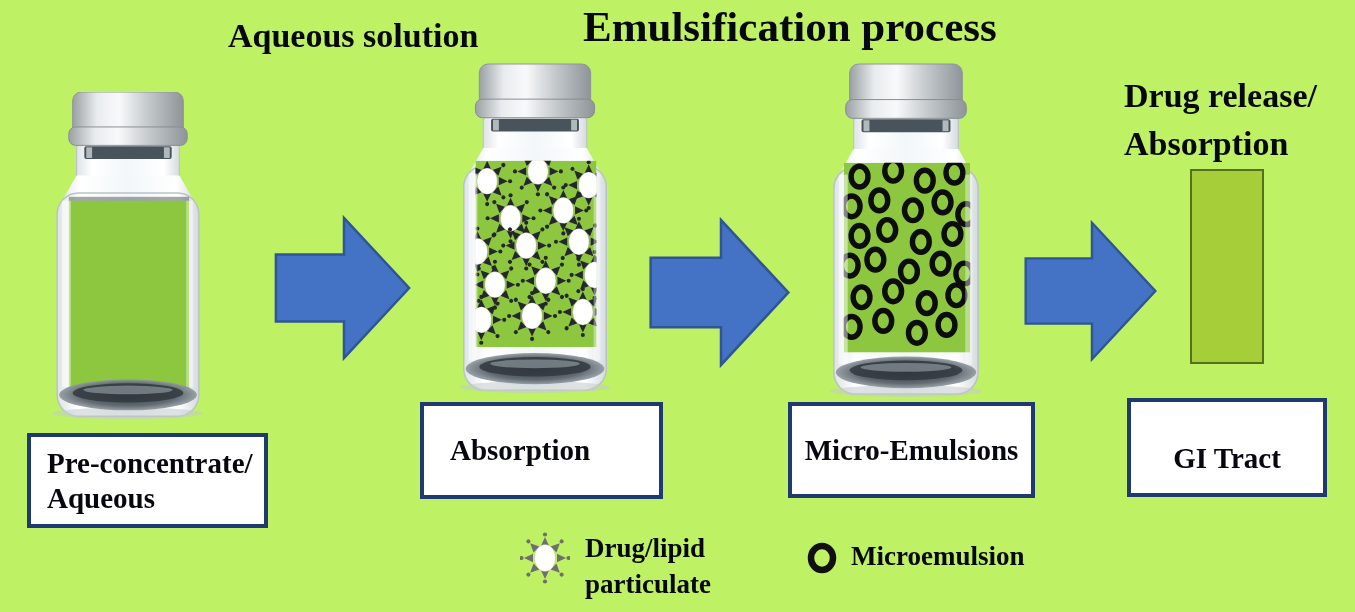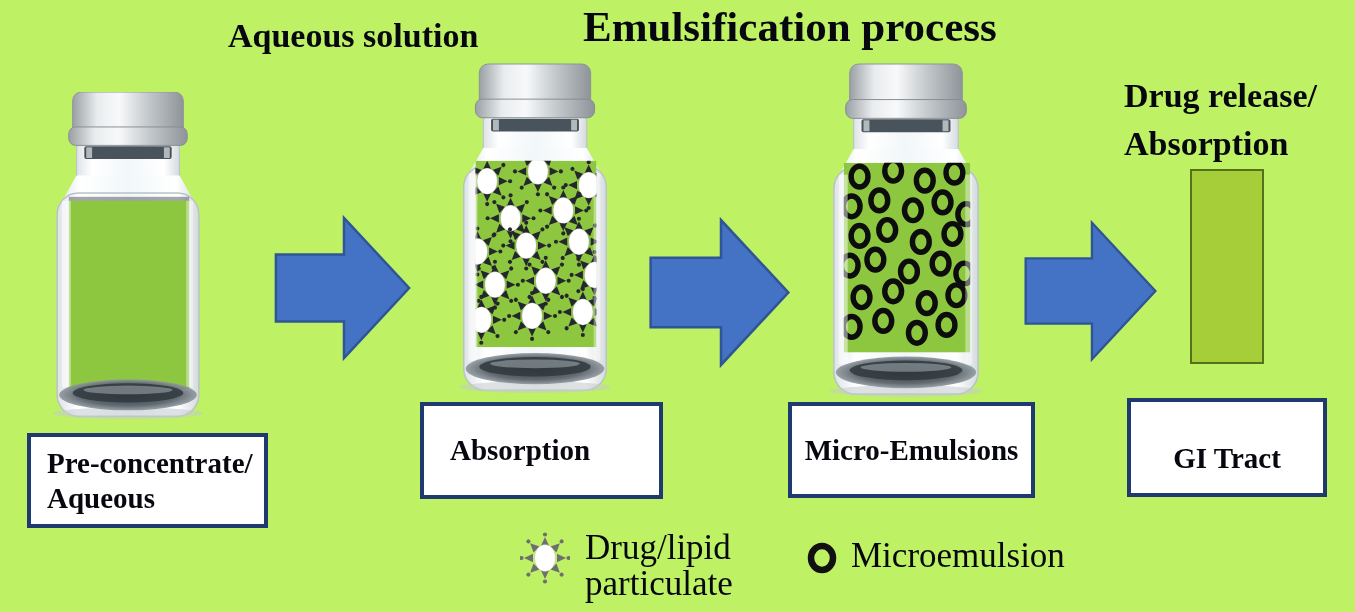--- a/index.html
+++ b/index.html
@@ -31,21 +31,21 @@
   }
   .label-box.flex-left{display:flex;align-items:center;}
   .label-box.flex-center{display:flex;align-items:center;justify-content:center;}
   .vial{position:absolute;}
   .arrow{position:absolute;}
   .gi-bar{
     position:absolute;box-sizing:border-box;
     background:var(--bar-green);border:2px solid var(--bar-border);
   }
   .legend-label{
-    position:absolute;font-weight:normal;font-size:35px;line-height:36px;color:var(--text);
+    position:absolute;font-weight:bold;font-size:27px;line-height:36px;color:var(--text);
     white-space:nowrap;
   }
 </style>
 </head>
 <body>
 
 <div class="canvas">
 
   <svg width="0" height="0" style="position:absolute" aria-hidden="true">
     <defs>

